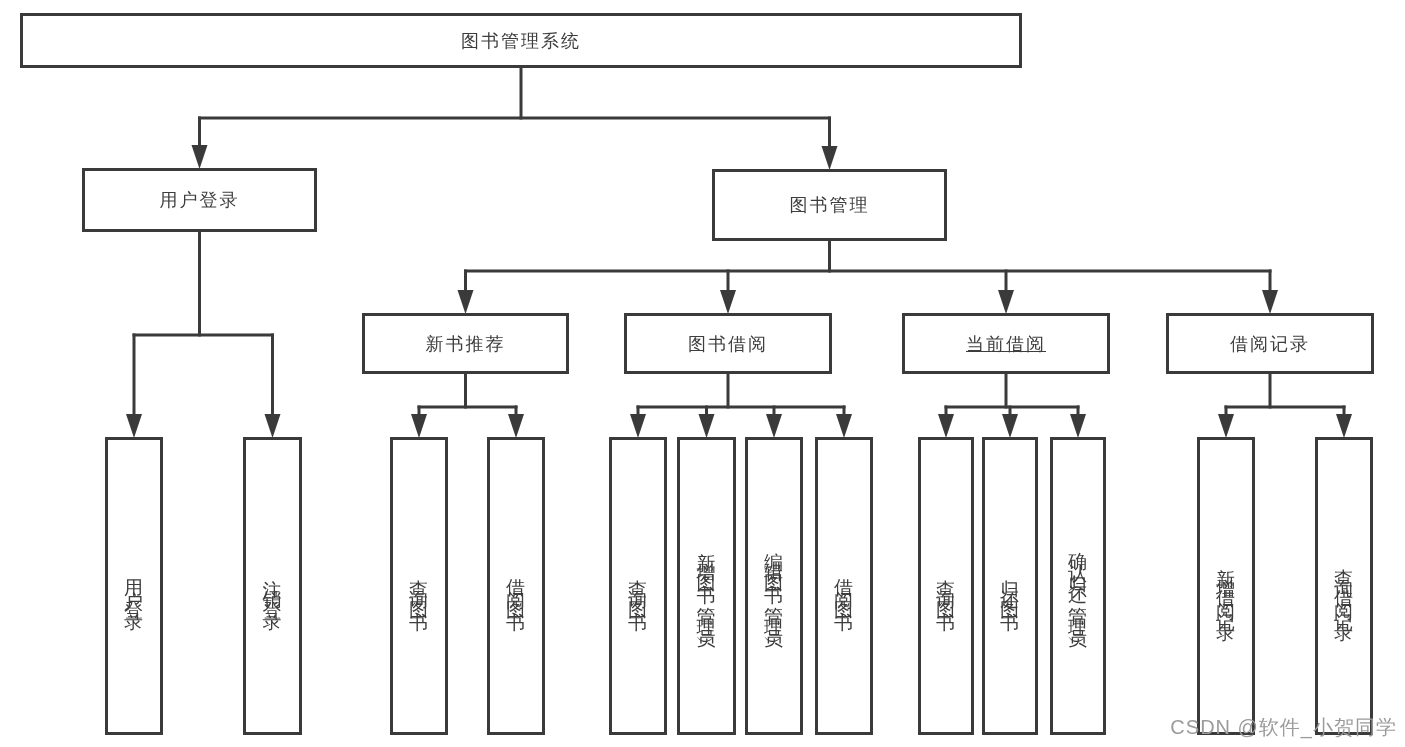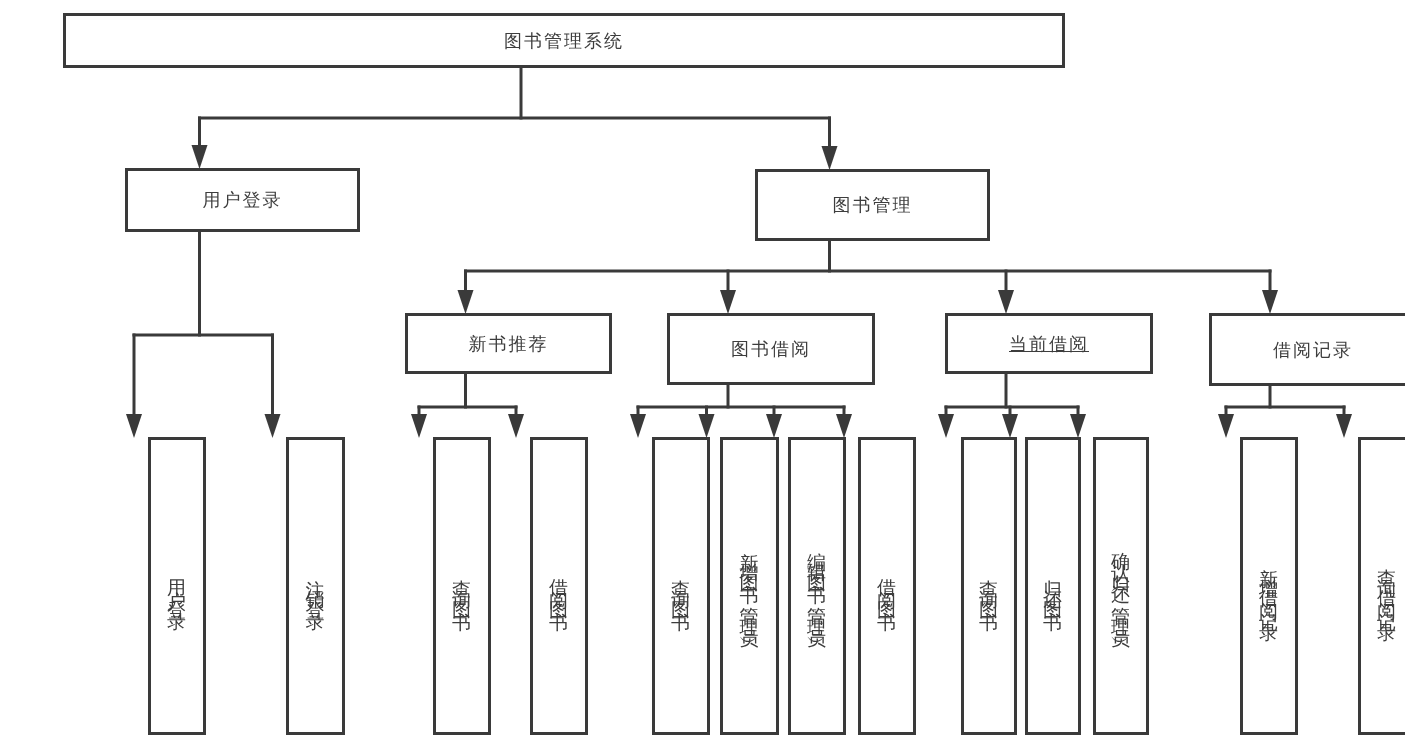--- a/index.html
+++ b/index.html
@@ -23,21 +23,20 @@
   }
   .node {
     position: absolute;
     box-sizing: border-box;
     background: var(--bg);
     border: 3px solid var(--line);
     display: flex;
     align-items: center;
     justify-content: center;
     color: var(--text);
-    margin-left: 43px;
   }
   .node.horiz .lbl {
     font-size: 18px;
     letter-spacing: 2px;
     white-space: nowrap;
   }
   .node.vert .lbl {
     writing-mode: vertical-rl;
     text-orientation: mixed;
     font-size: 19px;
@@ -107,39 +106,40 @@
       <line x1="1078" y1="407" x2="1078" y2="415" stroke="#3a3a3a" stroke-width="3" stroke-linecap="square"></line>
       <polygon points="1070,414 1086,414 1078,438" fill="#3a3a3a"></polygon>
       <line x1="1270" y1="374" x2="1270" y2="407" stroke="#3a3a3a" stroke-width="3" stroke-linecap="square"></line>
       <line x1="1226" y1="407" x2="1344" y2="407" stroke="#3a3a3a" stroke-width="3" stroke-linecap="square"></line>
       <line x1="1226" y1="407" x2="1226" y2="415" stroke="#3a3a3a" stroke-width="3" stroke-linecap="square"></line>
       <polygon points="1218,414 1234,414 1226,438" fill="#3a3a3a"></polygon>
       <line x1="1344" y1="407" x2="1344" y2="415" stroke="#3a3a3a" stroke-width="3" stroke-linecap="square"></line>
       <polygon points="1336,414 1352,414 1344,438" fill="#3a3a3a"></polygon>
     </svg>
 
+  <div id="watermark" style="color: rgb(155, 155, 155);">CSDN @软件_小贺同学</div>
 <div class="node horiz" style="left: 20px; top: 13px; width: 1002px; height: 55px;">
       <span class="lbl">图书管理系统</span>
     </div>
     <div class="node horiz" style="left: 82px; top: 168px; width: 235px; height: 64px;">
       <span class="lbl">用户登录</span>
     </div>
     <div class="node horiz" style="left: 712px; top: 169px; width: 235px; height: 72px;">
       <span class="lbl">图书管理</span>
     </div>
     <div class="node horiz" style="left: 362px; top: 313px; width: 207px; height: 61px;">
       <span class="lbl">新书推荐</span>
     </div>
-    <div class="node horiz" style="left: 624px; top: 313px; width: 208px; height: 72px;">
+    <div class="node horiz" style="left: 624px; top: 313px; width: 208px; height: 61px;">
       <span class="lbl">图书借阅</span>
     </div>
     <div class="node horiz" style="left: 902px; top: 313px; width: 208px; height: 61px; text-decoration: underline;">
       <span class="lbl">当前借阅</span>
     </div>
-    <div class="node horiz" style="left: 1166px; top: 313px; width: 208px; height: 73px;">
+    <div class="node horiz" style="left: 1166px; top: 313px; width: 208px; height: 61px;">
       <span class="lbl">借阅记录</span>
     </div>
     <div class="node vert" style="left: 105px; top: 437px; width: 58px; height: 298px;">
       <span class="lbl">用户登录</span>
     </div>
     <div class="node vert" style="left: 243px; top: 437px; width: 59px; height: 298px;">
       <span class="lbl">注销登录</span>
     </div>
     <div class="node vert" style="left: 390px; top: 437px; width: 58px; height: 298px;">
       <span class="lbl">查询图书</span>

